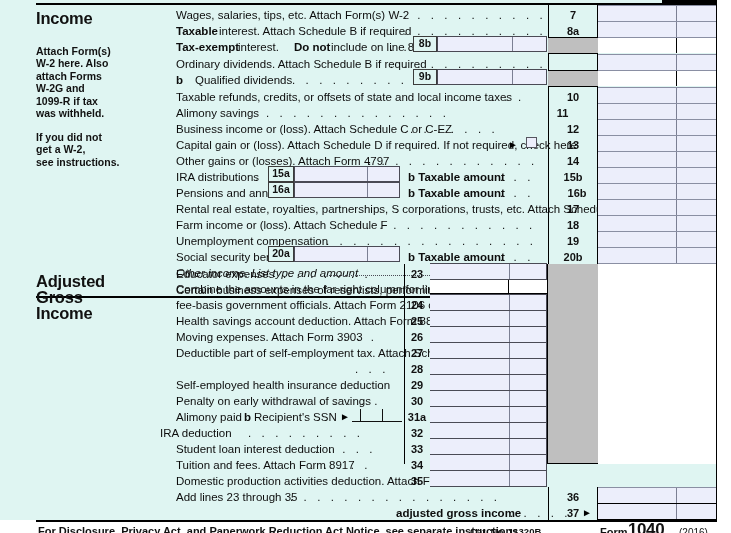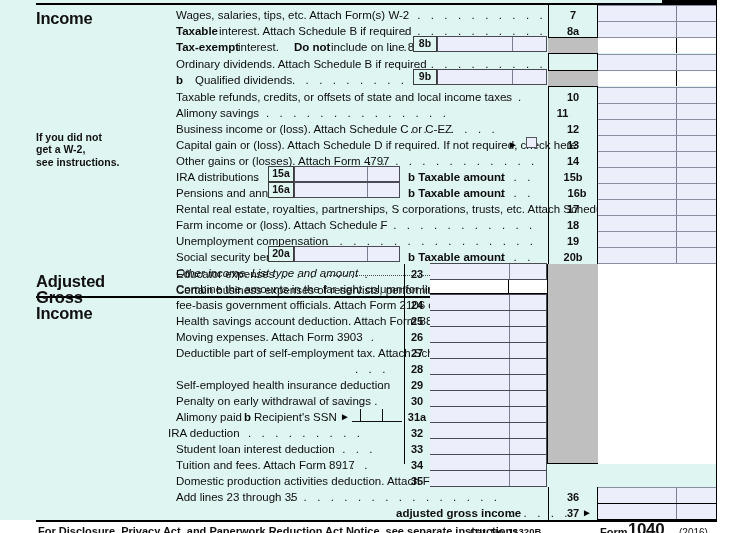--- a/index.html
+++ b/index.html
@@ -117,20 +117,28 @@
 
 <div class="form">
 
   <div class="hrule" style="left:36px; top:3px; width:695px; height:2px;"></div>
   <div class="hrule" style="left:662px; top:0px; width:55px; height:6px;"></div>
   <div class="whitepad" style="left:717px; top:0px; width:14px; height:533px;"></div>
   <div class="whitepad" style="left:0px; top:520px; width:731px; height:13px;"></div>
 
   <div class="sechead" style="left:36px; top:10px;">Income</div>
 
+  <div class="sidenote" style="left:36px; top:45px;">
+    <div>Attach Form(s)</div>
+    <div>W-2 here. Also</div>
+    <div>attach Forms</div>
+    <div>W-2G and</div>
+    <div>1099-R if tax</div>
+    <div>was withheld.</div>
+  </div>
 
   <div class="sidenote" style="left:36px; top:131px;">
     <div>If you did not</div>
     <div>get a W-2,</div>
     <div>see instructions.</div>
   </div>
 
   <div class="vrule" style="left:548px; top:5px; width:1px; height:258px;"></div>
   <div class="vrule" style="left:597px; top:5px; width:1px; height:258px;"></div>
   <div class="vrule" style="left:716px; top:5px; width:1px; height:515px;"></div>
@@ -370,21 +378,21 @@
   <div class="lbl" style="left:254px; top:411px;">Recipient's SSN</div>
   <div class="arrow" style="left:340px; top:412px;">►</div>
   <div class="ssnline" style="left:352px; top:421px; width:50px;"></div>
   <div class="ssntick" style="left:360px; top:409px; height:12px;"></div>
   <div class="ssntick" style="left:382px; top:409px; height:12px;"></div>
   <div class="subfield" style="left:430px; top:406px; width:117px; height:17px; border-left:none;">
       <span class="cents" style="left:79px;"></span>
     </div>
 
   <div class="num" style="left:404px; top:427px; width:26px;">32</div>
-  <div class="lbl" style="left:168px; top:427px;">IRA deduction</div>
+  <div class="lbl" style="left:160px; top:427px;">IRA deduction</div>
   <div class="leader" style="left:248px; top:427px;">. . . . . . . . .</div>
   <div class="subfield" style="left:430px; top:422px; width:117px; height:17px; border-left:none;">
       <span class="cents" style="left:79px;"></span>
     </div>
 
   <div class="num" style="left:404px; top:443px; width:26px;">33</div>
   <div class="lbl" style="left:176px; top:443px;">Student loan interest deduction</div>
   <div class="leader" style="left:315px; top:443px;">. . . . .</div>
   <div class="subfield" style="left:430px; top:438px; width:117px; height:17px; border-left:none;">
       <span class="cents" style="left:79px;"></span>

